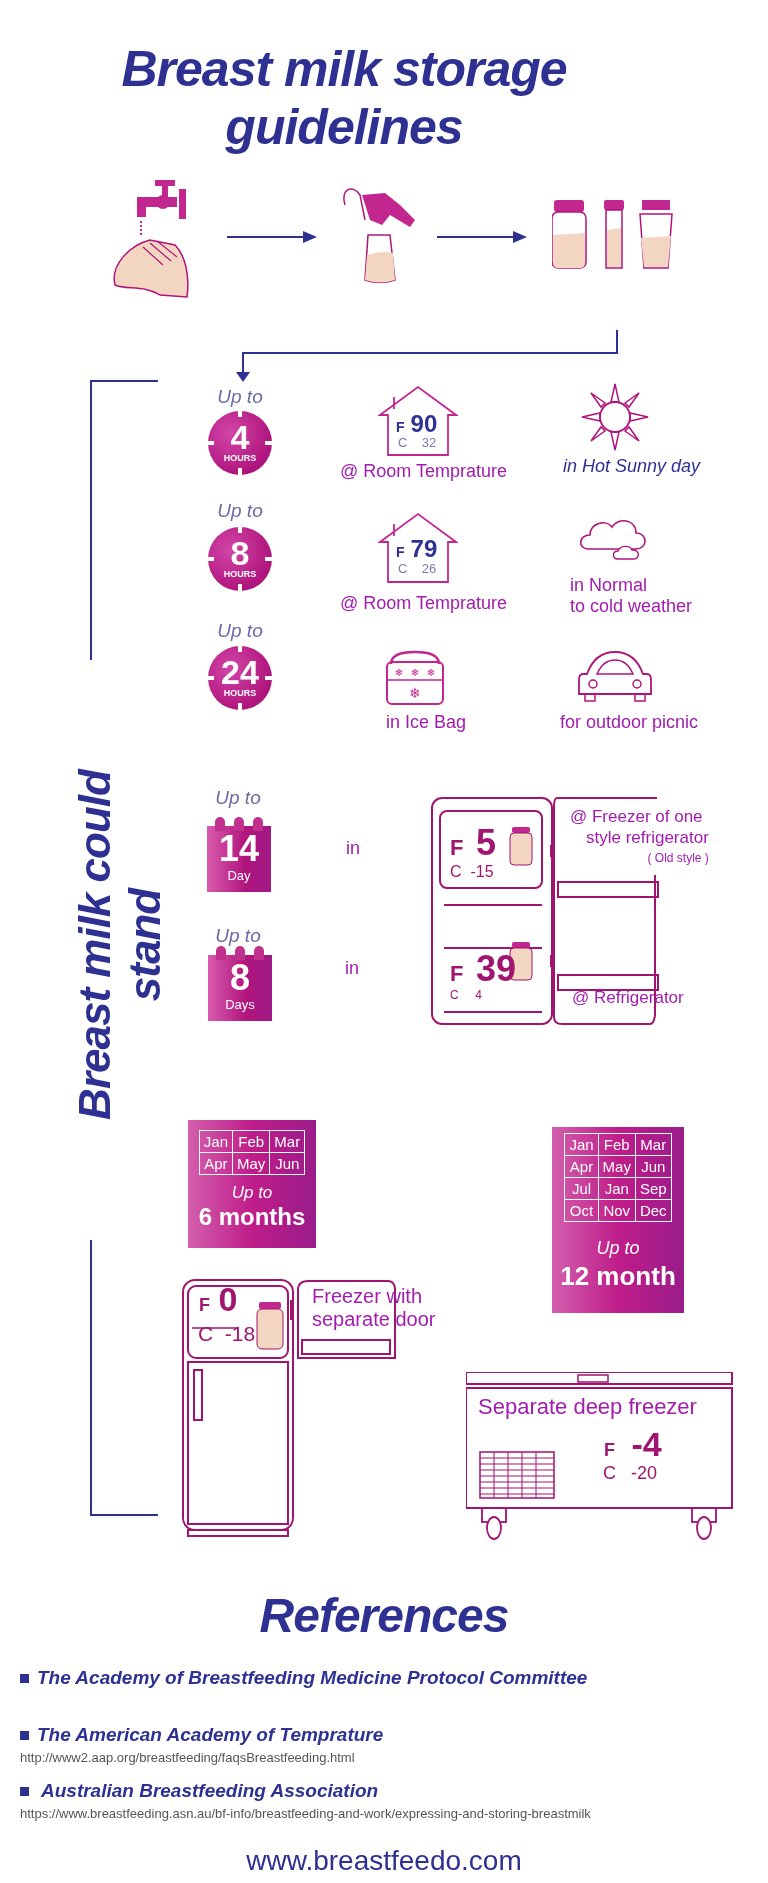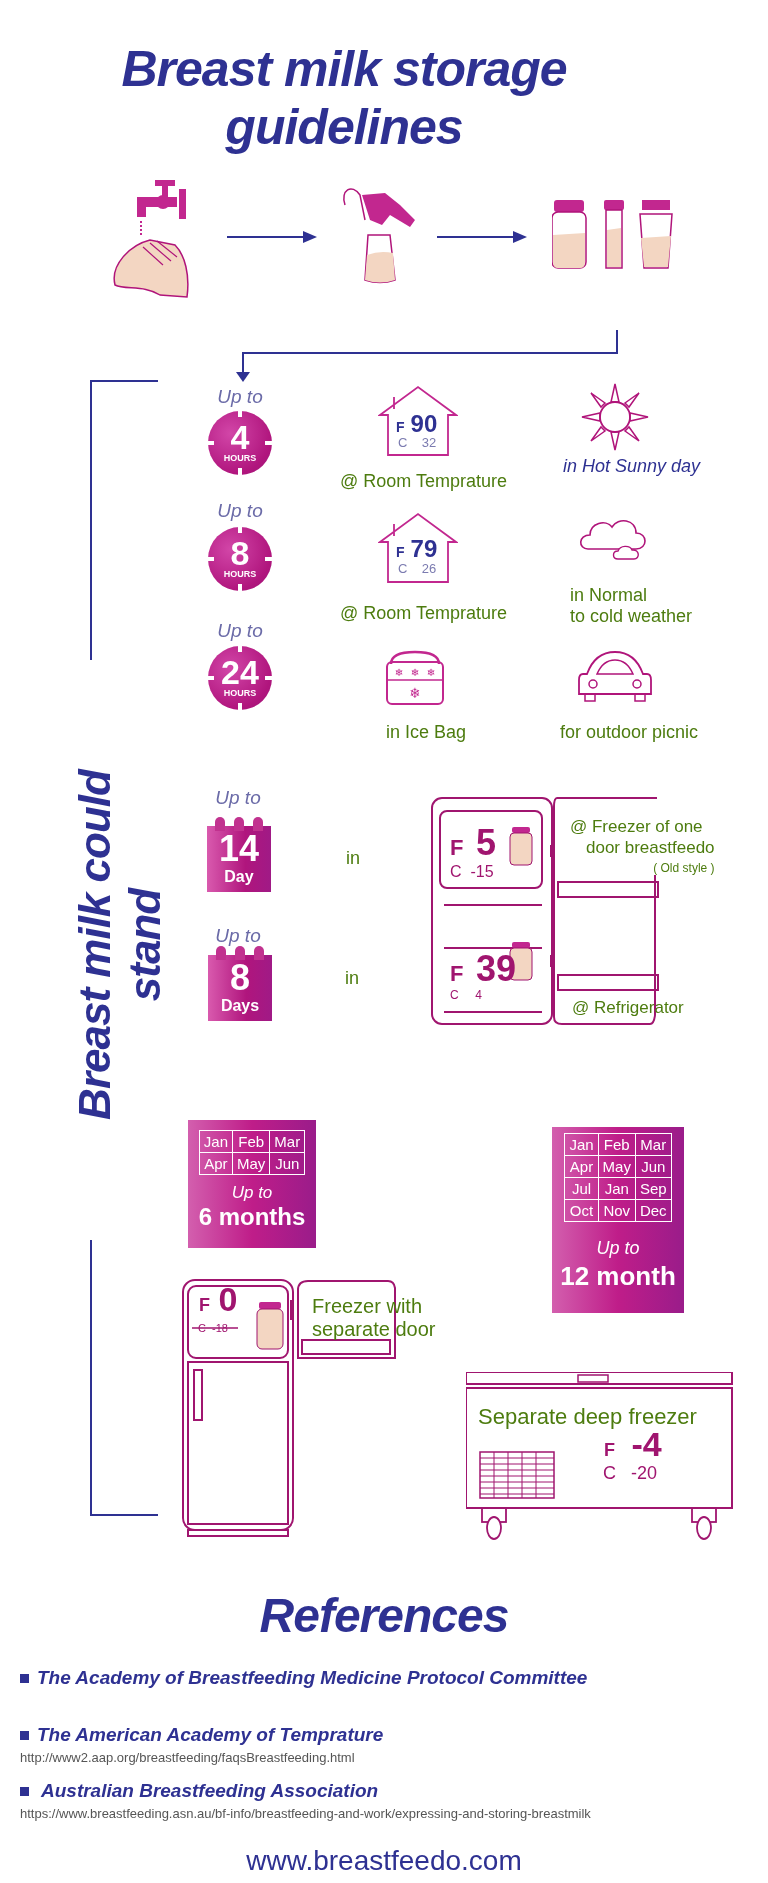--- a/index.html
+++ b/index.html
@@ -8,26 +8,26 @@
   .abs { position: absolute; }
   .title { left: 0; width: 688px; top: 40px; text-align: center; font-size: 50px; font-weight: bold;
            font-style: italic; color: #2e3192; letter-spacing: -1px; }
   .line { position: absolute; background: #2e3192; }
   .upto { font-size: 19px; font-style: italic; color: #6b6ba8; width: 80px; text-align: center; }
   .clock { width: 64px; height: 64px; border-radius: 50%;
            background: radial-gradient(circle at 35% 35%, #d246a8, #b0157d 70%, #9c1478);
            color: #fff; text-align: center; }
   .clock .num { font-size: 34px; font-weight: bold; line-height: 40px; padding-top: 6px; display:block; }
   .clock .unit { font-size: 9px; font-weight: bold; display:block; margin-top:-4px; }
-  .label { font-size: 18px; color: #4d7c0f; margin-top: 10px; }
+  .label { font-size: 18px; color: #a21caf; }
   .label-i { font-size: 18px; color: #2e3192; font-style: italic; }
   .cal { width: 64px; height: 66px; background: linear-gradient(90deg, #d95aae, #b0157d 60%, #a01a86);
          color: #fff; text-align: center; }
   .cal .num { font-size: 36px; font-weight: bold; display:block; line-height: 38px; padding-top: 4px; }
-  .cal .unit { font-size: 16px; font-weight: bold; display:block; }
+  .cal .unit { font-size: 13px; font-weight: normal; display:block; }
   .cal-ring { position:absolute; top:-9px; width:10px; height:14px; border-radius:5px 5px 0 0; background:#c1328f; }
   .temp-f { font-weight: bold; color: #a0156f; }
   .months { background: linear-gradient(90deg, #d35fae, #bf1d89 50%, #9a1c8a); color: #fff; text-align: center; }
   .mgrid { border-collapse: collapse; margin: 0 auto; }
   .mgrid td { border: 1.5px solid #fff; font-size: 15px; padding: 2px 4px; }
   .ref-title { font-size: 19px; font-style: italic; font-weight: bold; color: #2e3192; }
   .ref-url { font-size: 13px; color: #555; }
   .bullet { display:inline-block; width: 9px; height: 9px; background: #2e3192; margin-right: 8px; vertical-align: middle; }
 </style>
 </head>
@@ -219,21 +219,21 @@
   <span class="temp-f" style="font-size:36px;margin-left:8px;">5</span>
 </div>
 <div class="abs" style="left:450px;top:863px;font-size:16px;color:#a0156f;"><span>C</span>&nbsp;&nbsp;<span>-15</span></div>
 <div class="abs" style="left:450px;top:948px;">
   <span class="temp-f" style="font-size:22px;">F</span>
   <span class="temp-f" style="font-size:36px;margin-left:8px;">39</span>
 </div>
 <div class="abs" style="left:450px;top:988px;font-size:12px;color:#a0156f;"><span>C</span>&nbsp;&nbsp;&nbsp;&nbsp;&nbsp;<span>4</span></div>
 <div class="abs label" style="left:570px;top:806px;text-align:right;line-height:21px;font-size:17px;">
   <div style="text-align:left;">@ Freezer of one</div>
-  <div style="padding-left:16px;">door breastfeedo</div>
+  <div style="padding-left:16px;">style refrigerator</div>
   <div style="font-size:12px;">( Old style )</div>
 </div>
 <div class="abs label" style="left:572px;top:988px;font-size:17px;">@ Refrigerator</div>
 
 <div class="abs months" style="left:188px;top:1120px;width:128px;height:128px;padding-top:10px;">
   <table class="mgrid">
     <tbody>
         <tr>
           <td>Jan</td>
           <td>Feb</td>
@@ -291,21 +291,21 @@
     <path d="M118 80 L 118 12 Q 118 3 128 3 L 208 3 Q 214 3 215 10 L 215 80 Z" fill="none" stroke="#a0156f" stroke-width="2"></path>
     <rect x="122" y="62" width="88" height="14" fill="none" stroke="#a0156f" stroke-width="2"></rect>
     <rect x="79" y="24" width="22" height="7" rx="2" fill="#c2278f"></rect>
     <rect x="77" y="31" width="26" height="40" rx="5" fill="#f3d6c2" stroke="#a0156f" stroke-width="1"></rect>
   </svg>
 </div>
 <div class="abs" style="left:199px;top:1280px;">
   <span class="temp-f" style="font-size:18px;">F</span>
   <span class="temp-f" style="font-size:34px;margin-left:4px;">0</span>
 </div>
-<div class="abs" style="left:198px;top:1322px;font-size:11px;color:#a0156f;">C&nbsp;&nbsp;<span>-18</span></div>
+<div class="abs" style="left:198px;top:1322px;font-size:21px;color:#a0156f;">C&nbsp;&nbsp;<span>-18</span></div>
 <div class="abs label" style="left:312px;top:1285px;font-size:20px;line-height:23px;">
   <div>Freezer with</div>
   <div>separate door</div>
 </div>
 
 <div class="abs" style="left:466px;top:1372px;width:268px;height:172px;">
   <svg width="268" height="172" viewBox="0 0 268 172">
     <rect x="0" y="0" width="266" height="12" fill="none" stroke="#a0156f" stroke-width="2"></rect>
     <rect x="112" y="3" width="30" height="7" fill="none" stroke="#a0156f" stroke-width="1.5"></rect>
     <rect x="0" y="16" width="266" height="120" fill="none" stroke="#a0156f" stroke-width="2"></rect>

